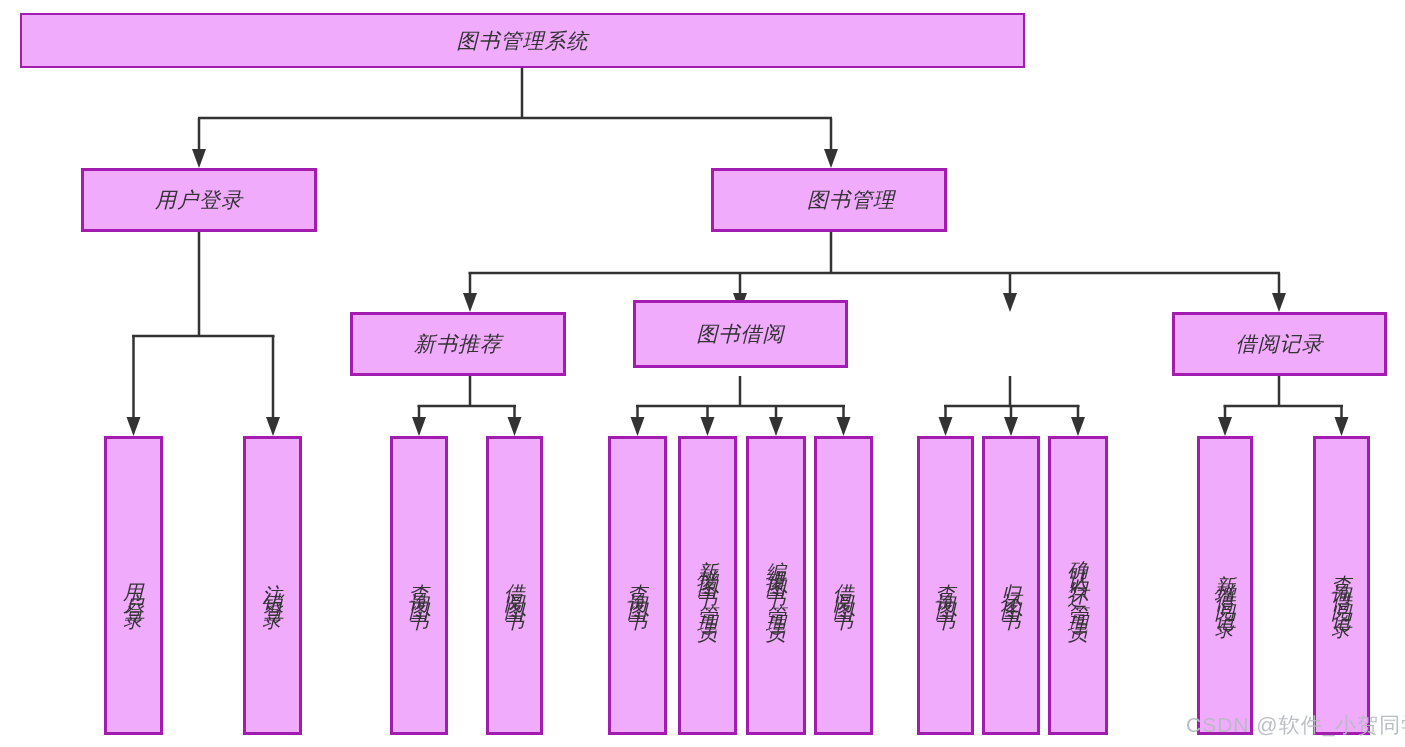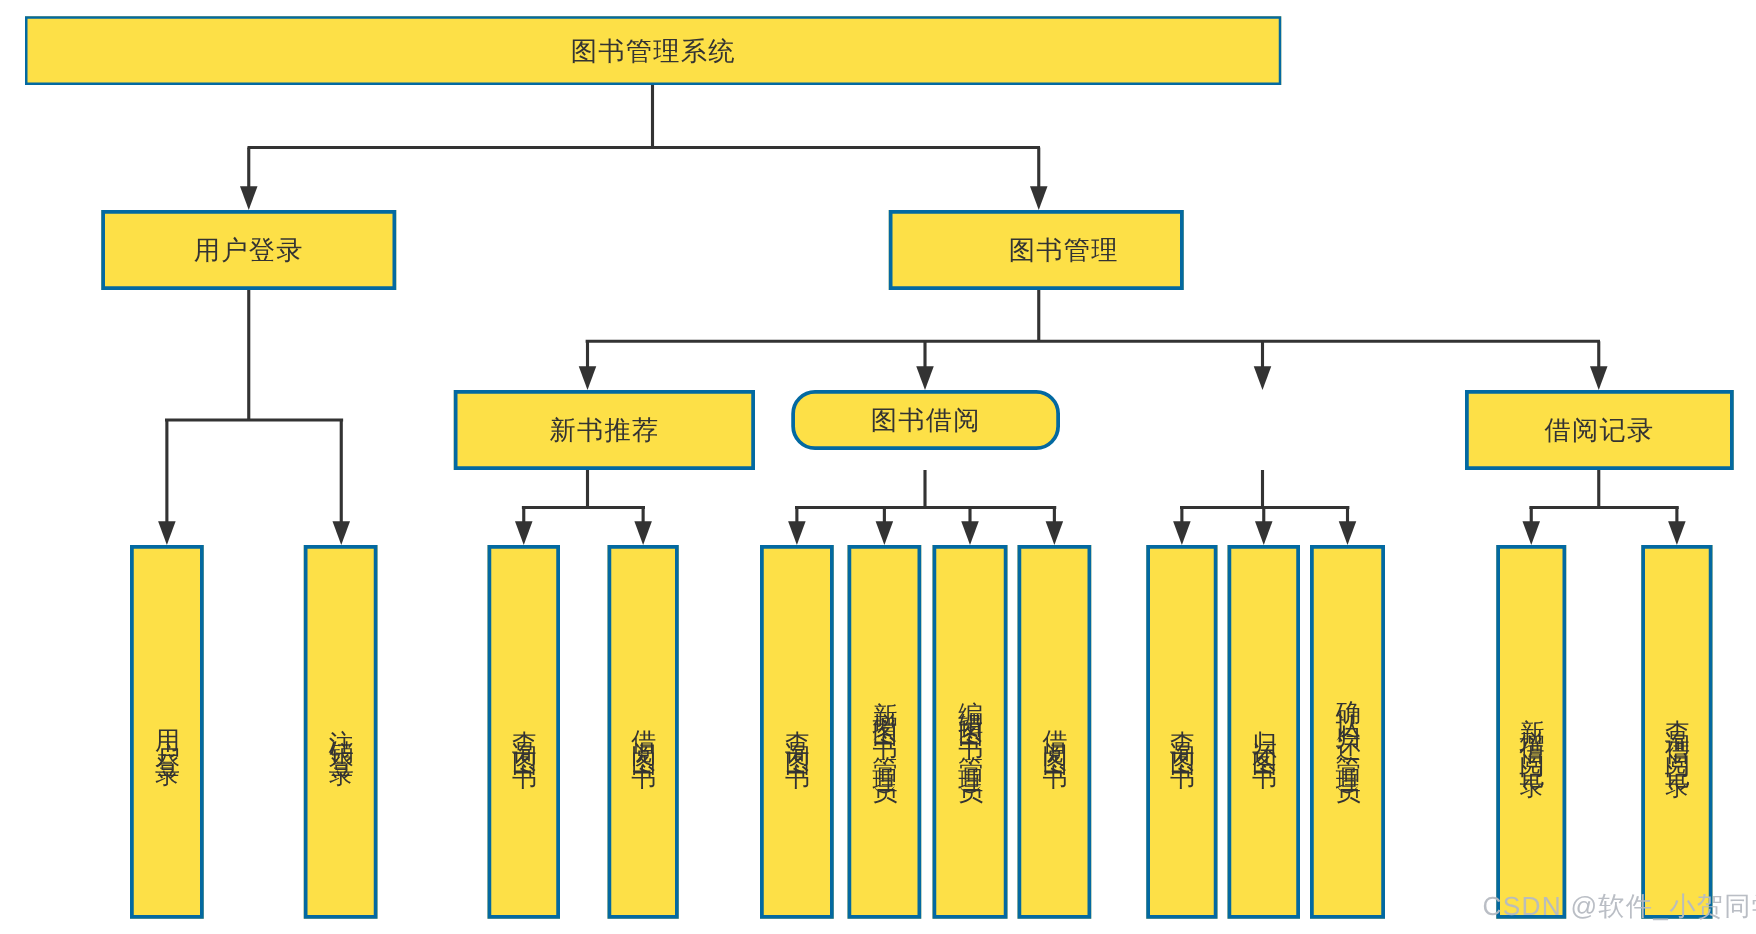--- a/index.html
+++ b/index.html
@@ -13,47 +13,48 @@
   }
   #connectors {
     position: absolute;
     left: 0; top: 0;
     width: 1405px; height: 747px;
     z-index: 1;
   }
   .box {
     position: absolute;
     box-sizing: border-box;
-    background: #fde047;
-    border: 3px solid #0369a1;
+    background: #f0abfc;
+    border: 3px solid #a21caf;
     display: flex;
     align-items: center;
     justify-content: center;
     color: #333333;
     z-index: 2;
+    font-style: italic;
   }
   .box.h-label { font-size: 21px; letter-spacing: 1px; }
   .box.root { border-width: 2px; font-size: 21px; letter-spacing: 1px; }
   .leaf span.vtext {
     writing-mode: vertical-rl;
     text-orientation: mixed;
     font-size: 20px;
     letter-spacing: 9px;
     line-height: 1;
     color: #333333;
     white-space: nowrap;
   }
   
   .n-root   { left: 20px;   top: 13px;  width: 1005px; height: 55px; }
   
   .n-ulogin { left: 81px;   top: 168px; width: 236px;  height: 64px; }
   .n-bmgmt  { left: 711px;  top: 168px; width: 236px;  height: 64px; padding-left: 44px; }
   
-  .n-nbooks { left: 363px;  top: 312px; width: 241px;  height: 64px; }
-  .n-borrow { left: 633px;  top: 312px; width: 215px;  height: 48px; border-radius: 19px; }
+  .n-nbooks { left: 350px;  top: 312px; width: 216px;  height: 64px; }
+  .n-borrow { left: 633px;  top: 300px; width: 215px;  height: 68px; }
   .n-curr   { left: 903px;  top: 312px; width: 215px;  height: 64px; }
   .n-recs   { left: 1172px; top: 312px; width: 215px;  height: 64px; justify-content: center; }
   
   .leaf { top: 436px; height: 299px; }
   .l-ul1 { left: 104px;  width: 59px; }
   .l-ul2 { left: 243px;  width: 59px; }
   .l-nb1 { left: 390px;  width: 58px; }
   .l-nb2 { left: 486px;  width: 57px; }
   .l-bb1 { left: 608px;  width: 59px; }
   .l-bb2 { left: 678px;  width: 59px; }

